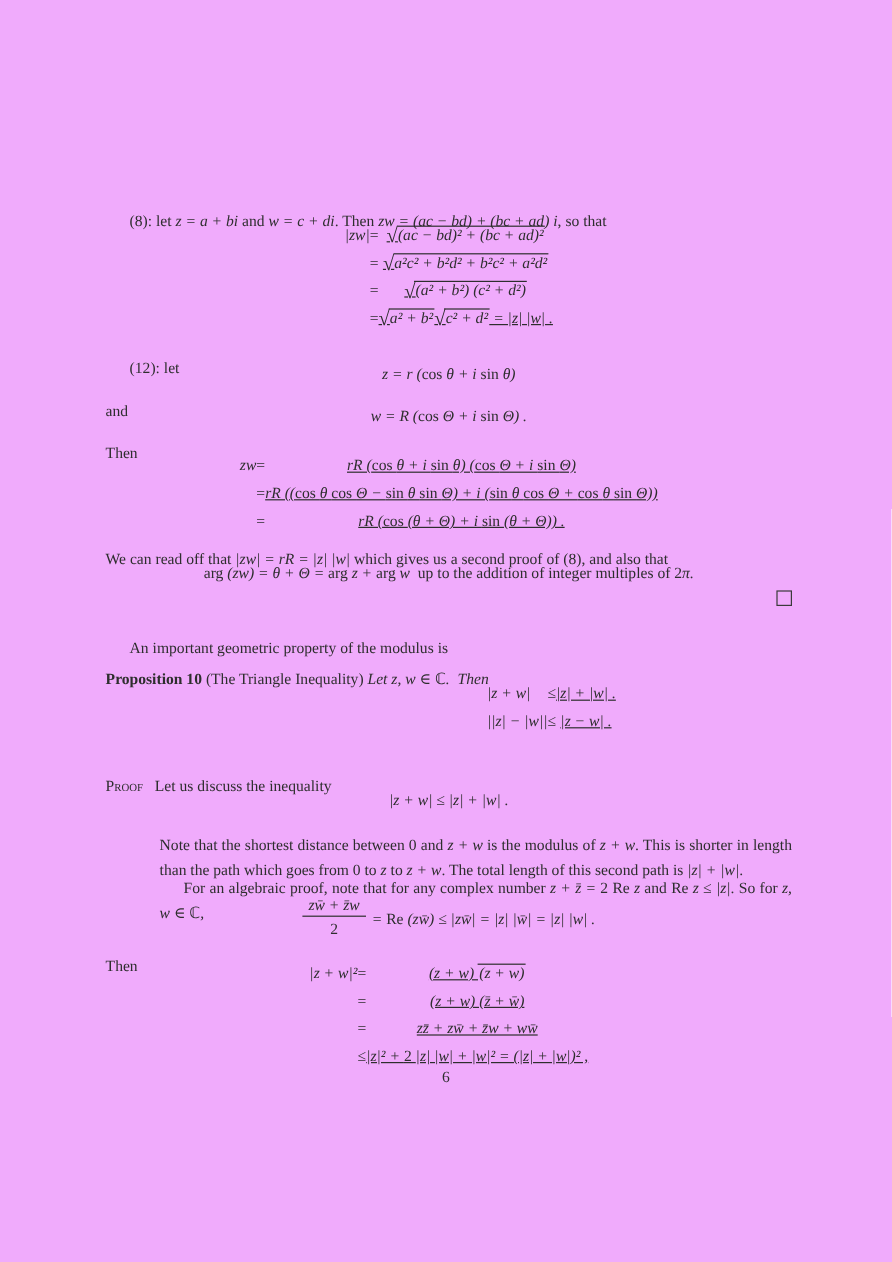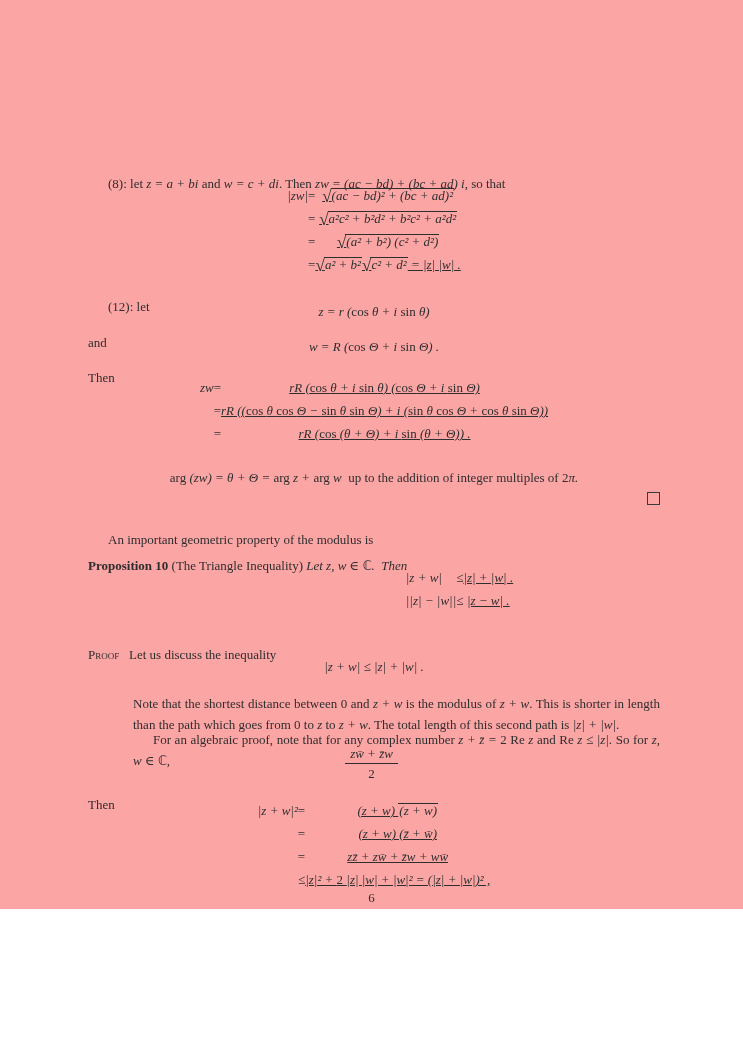--- a/index.html
+++ b/index.html
@@ -1,17 +1,17 @@
 <!DOCTYPE html>
 <html><head>
 <meta charset="utf-8">
 <style>
   html,body{margin:0;padding:0;background:#ffffff;}
   .page{
-    position:relative;width:743px;height:909px;background:#fca5a5;
+    position:relative;width:743px;height:1052px;background:#f0abfc;
     font-family:"Liberation Serif","DejaVu Serif","DejaVu Sans",serif;
     font-size:13px;color:#2e2e2e;overflow:hidden;
   }
   .blk{position:absolute;left:88px;right:83px;line-height:21px;}
   .ind{text-indent:20px;}
   .ctr{text-align:center;}
   .just{text-align:justify;margin-left:45px;}
   .right{text-align:right;}
   table.align{margin:0 auto;border-collapse:collapse;}
   table.align td{padding:1px 0;line-height:21px;white-space:nowrap;}
@@ -90,20 +90,21 @@
       </tr>
       <tr>
         <td class="al"></td>
         <td class="ar">=</td>
         <td class="ah"><span class="sg-m">rR (</span><span class="sg-t">cos </span><span class="sg-m">(θ + Θ) + i </span><span class="sg-t">sin </span><span class="sg-m">(θ + Θ)) .</span></td>
       </tr>
     </tbody>
       </table>
   </div>
 
+  <p class="blk" style="top:442px"><span class="sg-t">We can read off that </span><span class="sg-m">|zw| = rR = |z| |w|</span><span class="sg-t"> which gives us a second proof of (8), and also that</span></p>
 
   <div class="blk ctr" style="top:467px"><span class="sg-t">arg&nbsp;</span><span class="sg-m">(zw) = θ + Θ = </span><span class="sg-t">arg&nbsp;</span><span class="sg-m">z + </span><span class="sg-t">arg&nbsp;</span><span class="sg-m">w</span><span class="sg-t">&nbsp;&nbsp;up to the addition of integer multiples of </span><span class="sg-t">2</span><span class="sg-m">π.</span></div>
 
   <div class="blk right" style="top:490px">
     <span class="qed-box"></span>
   </div>
 
   <p class="blk ind" style="top:516px"><span class="sg-t">An important geometric property of the modulus is</span></p>
 
   <p class="blk" style="top:542px"><span class="sg-b">Proposition 10</span><span class="sg-t">&nbsp;(The Triangle Inequality) </span><span class="sg-i">Let </span><span class="sg-m">z, w ∈ ℂ</span><span class="sg-i">.&nbsp;&nbsp;Then</span></p>
@@ -131,21 +132,21 @@
   <div class="blk ctr" style="top:656px"><span class="sg-m">|z + w| ≤ |z| + |w| .</span></div>
 
   <p class="blk just" style="top:680px"><span class="sg-t">Note that the shortest distance between 0 and </span><span class="sg-m">z + w</span><span class="sg-t"> is the modulus of </span><span class="sg-m">z + w</span><span class="sg-t">. This is shorter in length than the path which goes from 0 to </span><span class="sg-m">z</span><span class="sg-t"> to </span><span class="sg-m">z + w</span><span class="sg-t">. The total length of this second path is </span><span class="sg-m">|z| + |w|</span><span class="sg-t">.</span></p>
 
   <p class="blk ind just" style="top:716px"><span class="sg-t">For an algebraic proof, note that for any complex number </span><span class="sg-m">z + z̄ = </span><span class="sg-t">2 Re&nbsp;</span><span class="sg-m">z</span><span class="sg-t"> and </span><span class="sg-t">Re&nbsp;</span><span class="sg-m">z ≤ |z|</span><span class="sg-t">. So for </span><span class="sg-m">z, w ∈ ℂ,</span></p>
 
   <div class="blk ctr" style="top:747px">
     <span class="frac">
       <span class="fnum"><span class="sg-m">zw̄ + z̄w</span></span>
       <span class="fden">2</span>
-    </span>
+    </span><span class="vmid"><span class="sg-m"> = </span><span class="sg-t">Re&nbsp;</span><span class="sg-m">(zw̄) ≤ |zw̄| = |z| |w̄| = |z| |w| .</span></span>
   </div>
 
   <p class="blk" style="top:781px"><span class="sg-t">Then</span></p>
 
   <div class="blk" style="top:799px">
     <table class="align">
         <tbody>
       <tr>
         <td class="al"><span class="sg-m">|z + w|²</span></td>
         <td class="ar">=</td>

